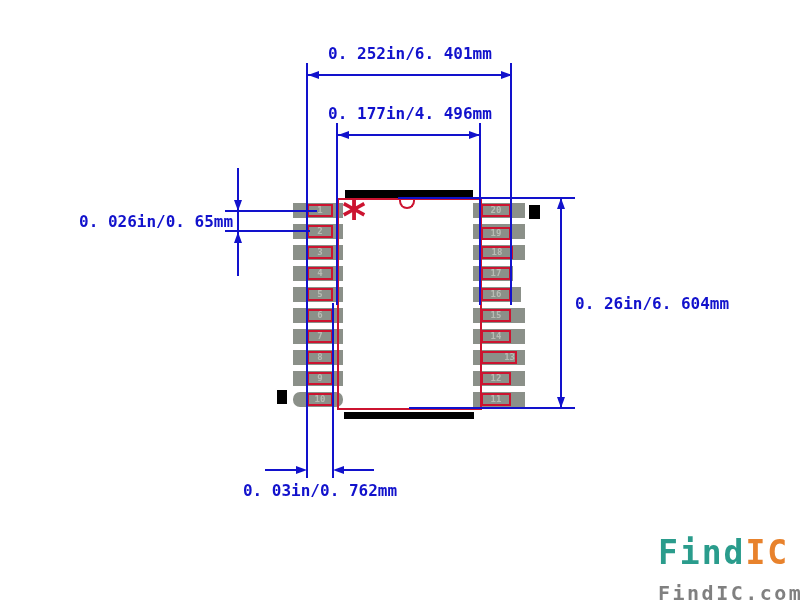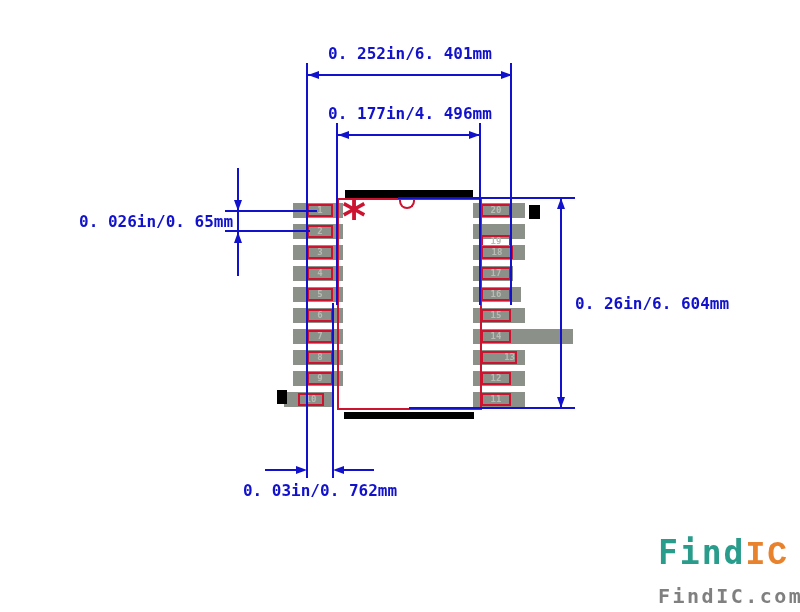--- a/index.html
+++ b/index.html
@@ -48,21 +48,21 @@
     color:#b8bcb4;font-size:9px;line-height:9px;font-weight:bold;
     font-family:"DejaVu Sans Mono",monospace;
   }
   
   #logo{position:absolute;left:658px;top:536px;z-index:50;cursor:pointer;}
   #logo-main{
     font-size:33px;font-weight:bold;letter-spacing:2px;line-height:34px;
     font-family:"DejaVu Sans Mono",monospace;
   }
   #logo-find{color:#2a9c8c;}
-  #logo-ic{color:#e8822c;font-family:Liberation Mono, monospace;}
+  #logo-ic{color:#e8822c;}
   #logo-domain{
     margin-top:11px;color:#808080;font-size:20px;font-weight:bold;
     letter-spacing:2.5px;font-family:"DejaVu Sans Mono",monospace;text-align:center;
   }
 </style>
 </head>
 <body>
 
 <div id="stage">
 
@@ -105,34 +105,34 @@
       <div class="pad" style="left: 293px; top: 350px; width: 50px;">
         <div class="pad-inner" style="left: 14px; width: 26px; top: 1px;">
           <span class="pad-num">8</span>
         </div>
       </div>
       <div class="pad" style="left: 293px; top: 371px; width: 50px;">
         <div class="pad-inner" style="left: 14px; width: 26px; top: 1px;">
           <span class="pad-num">9</span>
         </div>
       </div>
-      <div class="pad" style="left: 284px; top: 392px; width: 50px;">
+      <div class="pad" style="left: 293px; top: 392px; width: 50px; border-radius: 7px;">
         <div class="pad-inner" style="left: 14px; width: 26px; top: 1px;">
           <span class="pad-num">10</span>
         </div>
       </div>
     </div>
   <div id="pads-right">
       <div class="pad" style="left: 473px; top: 203px; width: 52px;">
         <div class="pad-inner" style="left: 8px; width: 30px; top: 1px;">
           <span class="pad-num">20</span>
         </div>
       </div>
       <div class="pad" style="left: 473px; top: 224px; width: 52px;">
-        <div class="pad-inner" style="left: 8px; width: 30px; top: 11px;">
+        <div class="pad-inner" style="left: 8px; width: 30px; top: 3px;">
           <span class="pad-num">19</span>
         </div>
       </div>
       <div class="pad" style="left: 473px; top: 245px; width: 52px;">
         <div class="pad-inner" style="left: 8px; width: 32px; top: 1px;">
           <span class="pad-num">18</span>
         </div>
       </div>
       <div class="pad" style="left: 473px; top: 266px; width: 40px;">
         <div class="pad-inner" style="left: 8px; width: 30px; top: 1px;">
@@ -142,21 +142,21 @@
       <div class="pad" style="left: 473px; top: 287px; width: 48px;">
         <div class="pad-inner" style="left: 8px; width: 30px; top: 1px;">
           <span class="pad-num">16</span>
         </div>
       </div>
       <div class="pad" style="left: 473px; top: 308px; width: 52px;">
         <div class="pad-inner" style="left: 8px; width: 30px; top: 1px;">
           <span class="pad-num">15</span>
         </div>
       </div>
-      <div class="pad" style="left: 473px; top: 329px; width: 52px; padding-left: 48px;">
+      <div class="pad" style="left: 473px; top: 329px; width: 52px;">
         <div class="pad-inner" style="left: 8px; width: 30px; top: 1px;">
           <span class="pad-num">14</span>
         </div>
       </div>
       <div class="pad" style="left: 473px; top: 350px; width: 52px;">
         <div class="pad-inner" style="left: 8px; width: 36px; top: 1px; justify-content: flex-end;">
           <span class="pad-num">13</span>
         </div>
       </div>
       <div class="pad" style="left: 473px; top: 371px; width: 52px;">

